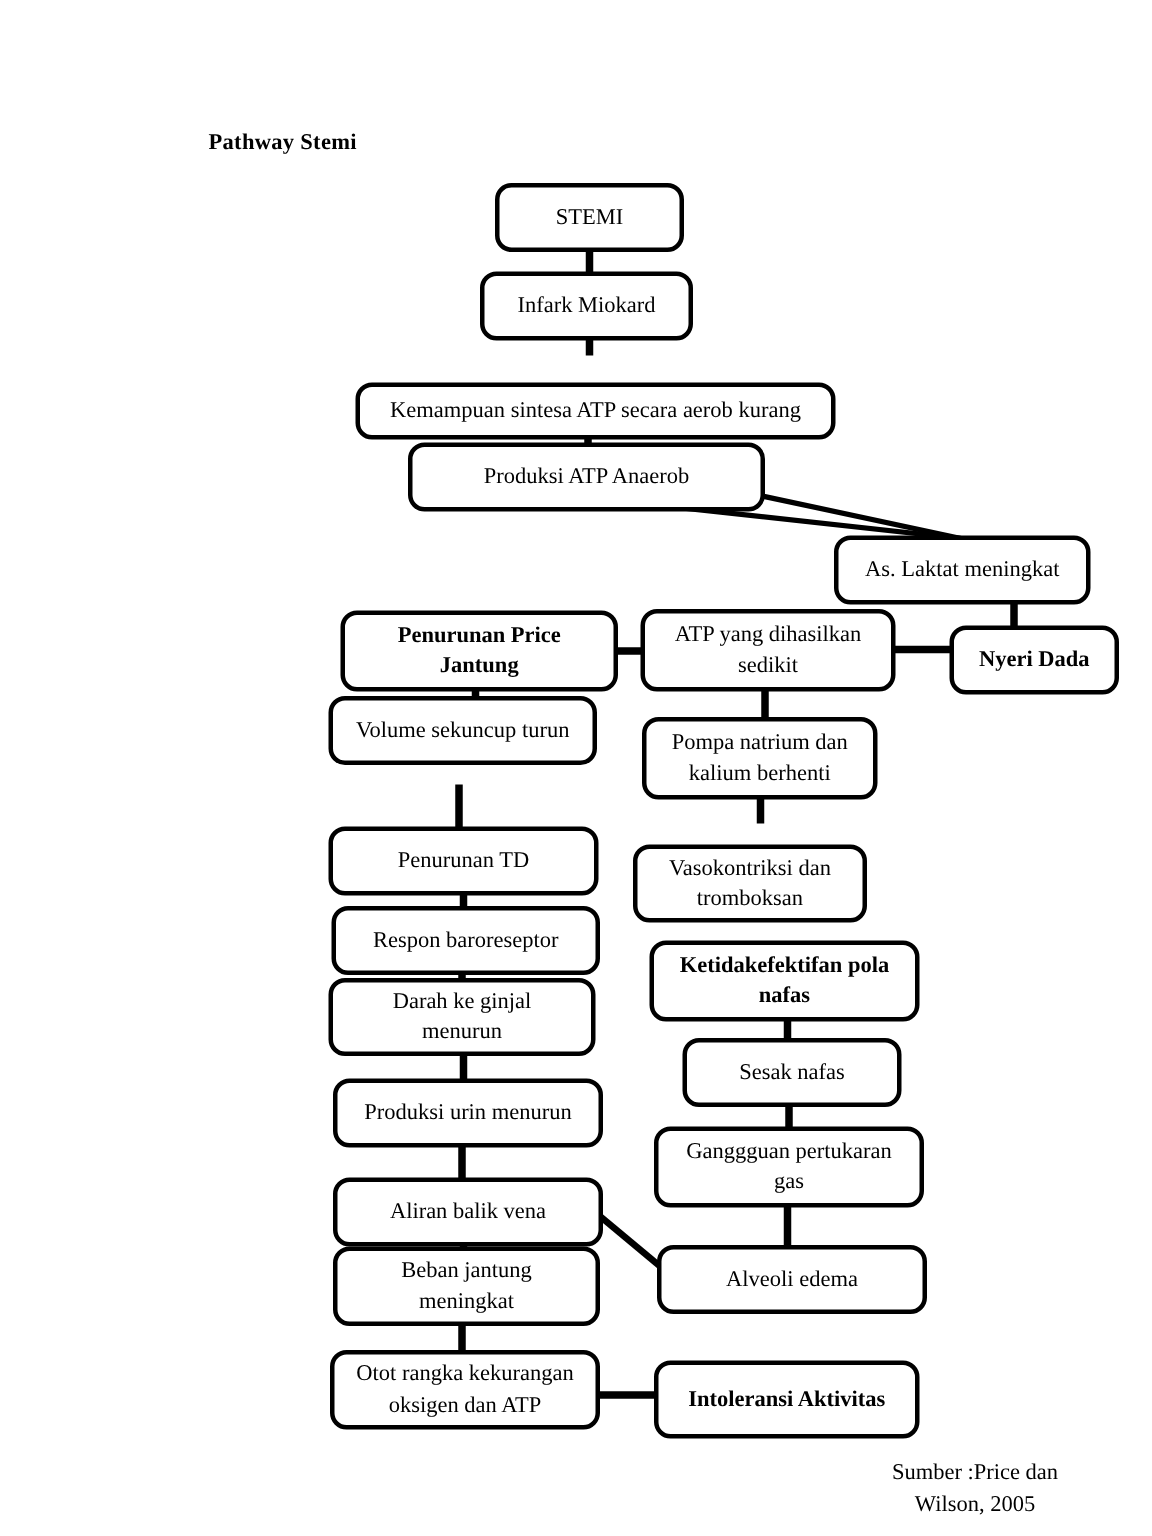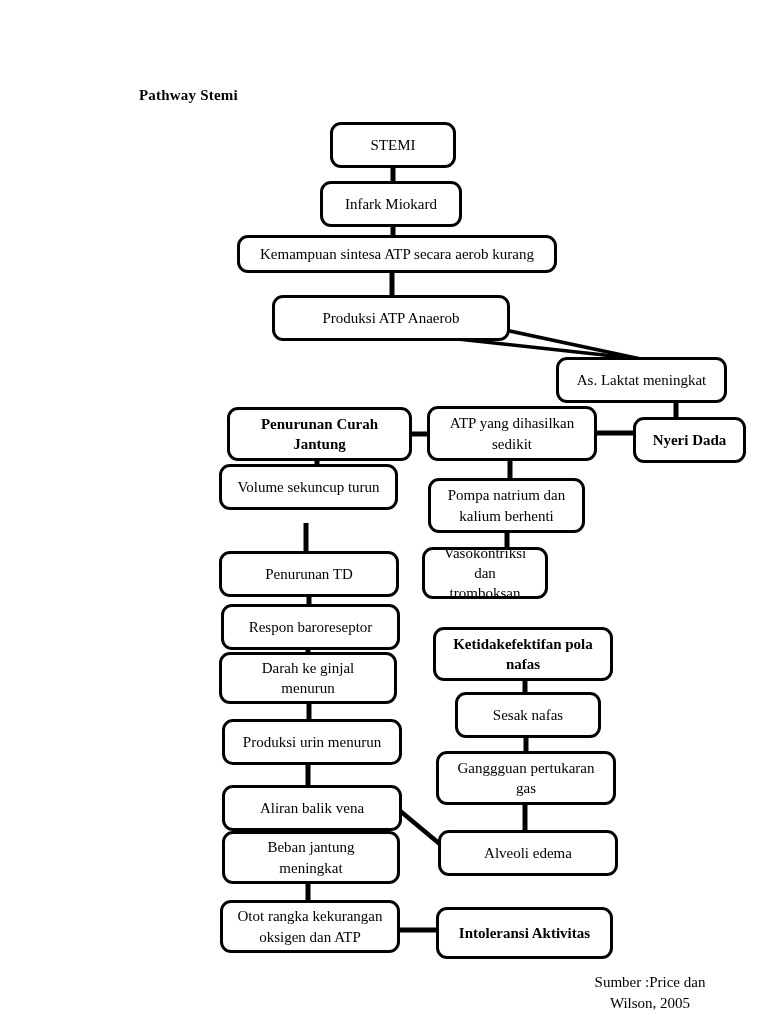--- a/index.html
+++ b/index.html
@@ -34,21 +34,21 @@
     background: #ffffff;
     display: flex;
     align-items: center;
     justify-content: center;
     text-align: center;
     font-size: 15px;
     line-height: 1.35;
     padding: 20px 13px;
   }
   .node.bold { font-weight: bold; }
-  .node.wide { padding: 2px 4px; }
+  .node.wide { padding: 2px 4px; margin-top: 20px; }
   .footer-source {
     position: absolute;
     left: 555px;
     top: 972px;
     width: 190px;
     text-align: center;
     font-size: 15px;
     line-height: 21px;
   }
 </style>
@@ -91,35 +91,35 @@
 
     <line x1="399" y1="810" x2="441" y2="845" stroke="#000" stroke-width="4.5"></line>
   </svg>
 
   <div class="node" style="left:330px;top:122px;width:126px;height:36px">STEMI</div>
   <div class="node" style="left:320px;top:181px;width:142px;height:35px">Infark Miokard</div>
   <div class="node wide" style="left:237px;top:235px;width:320px;height:38px">Kemampuan sintesa ATP secara aerob kurang</div>
   <div class="node" style="left:272px;top:295px;width:238px;height:37px">Produksi ATP Anaerob</div>
   <div class="node" style="left:556px;top:357px;width:171px;height:36px">As. Laktat meningkat</div>
 
-  <div class="node bold" style="left:227px;top:407px;width:185px;height:54px">Penurunan Curah Jantung</div>
+  <div class="node bold" style="left:227px;top:407px;width:185px;height:54px">Penurunan Price Jantung</div>
   <div class="node" style="left:427px;top:406px;width:170px;height:55px">ATP yang dihasilkan sedikit</div>
   <div class="node bold" style="left:633px;top:417px;width:113px;height:33px">Nyeri Dada</div>
 
   <div class="node" style="left:219px;top:464px;width:179px;height:41px">Volume sekuncup turun</div>
   <div class="node" style="left:219px;top:551px;width:180px;height:40px">Penurunan TD</div>
   <div class="node" style="left:221px;top:604px;width:179px;height:33px">Respon baroreseptor</div>
   <div class="node" style="left:222px;top:719px;width:180px;height:41px">Produksi urin menurun</div>
   <div class="node" style="left:219px;top:652px;width:178px;height:52px">Darah ke ginjal menurun</div>
   <div class="node" style="left:222px;top:785px;width:180px;height:31px">Aliran balik vena</div>
   <div class="node" style="left:222px;top:831px;width:178px;height:53px">Beban jantung meningkat</div>
   <div class="node" style="left:220px;top:900px;width:180px;height:53px">Otot rangka kekurangan oksigen dan ATP</div>
 
   <div class="node" style="left:428px;top:478px;width:157px;height:55px">Pompa natrium dan kalium berhenti</div>
-  <div class="node" style="left:422px;top:547px;width:126px;height:52px">Vasokontriksi dan tromboksan</div>
+  <div class="node" style="left:422px;top:563px;width:156px;height:52px">Vasokontriksi dan tromboksan</div>
   <div class="node" style="left:455px;top:692px;width:146px;height:37px">Sesak nafas</div>
   <div class="node bold" style="left:433px;top:627px;width:180px;height:54px">Ketidakefektifan pola nafas</div>
   <div class="node" style="left:436px;top:751px;width:180px;height:54px">Ganggguan pertukaran gas</div>
   <div class="node" style="left:438px;top:830px;width:180px;height:31px">Alveoli edema</div>
   <div class="node bold" style="left:436px;top:907px;width:177px;height:52px">Intoleransi Aktivitas</div>
 
   <div class="footer-source">
     <div>Sumber :Price dan</div>
     <div>Wilson, 2005</div>
   </div>

